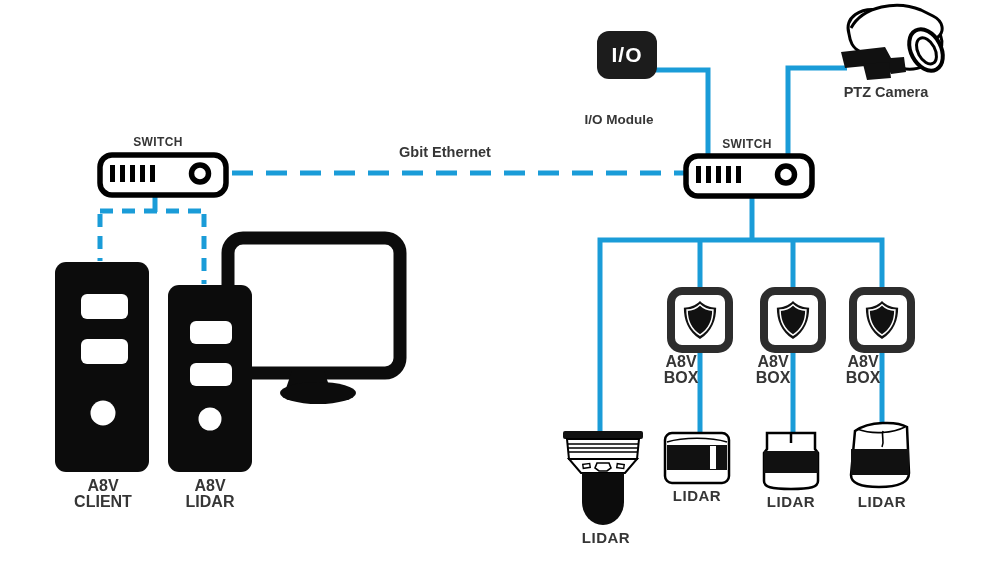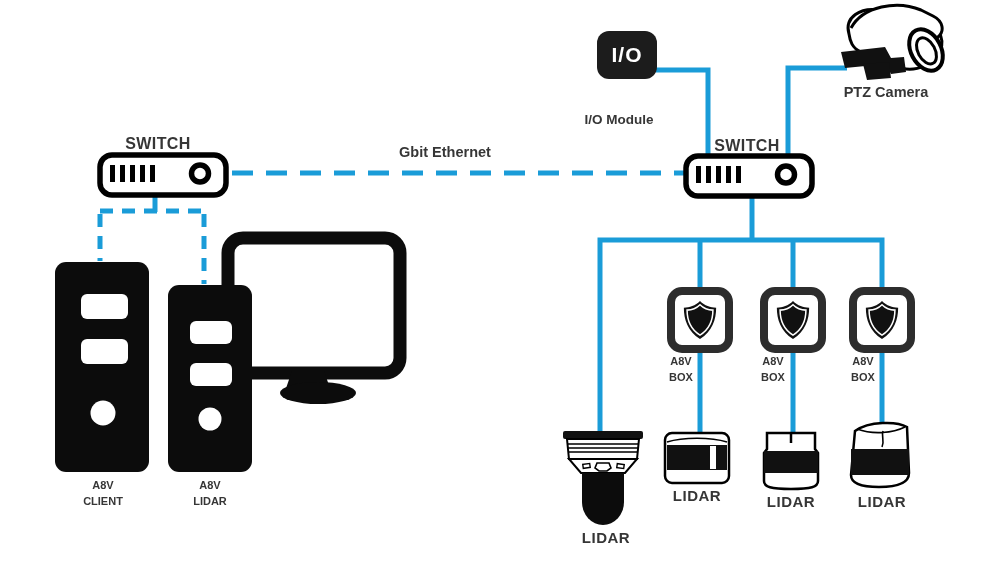--- a/index.html
+++ b/index.html
@@ -1,23 +1,23 @@
 <!DOCTYPE html>
 <html><head>
 <meta charset="utf-8">
 <style>
   html,body{margin:0;padding:0;background:#fff;}
   #canvas{position:relative;width:991px;height:578px;background:#ffffff;overflow:hidden;
           font-family:"Liberation Sans",sans-serif;}
   .lbl{position:absolute;transform:translateX(-50%);text-align:center;color:#363636;
        font-weight:bold;white-space:pre;z-index:6;}
-  .lbl-sm{font-size:16px;letter-spacing:.4px;}
+  .lbl-sm{font-size:12px;letter-spacing:.4px;}
   .lbl-md{font-size:13.5px;}
   .lbl-lg{font-size:14.5px;}
-  .lbl-2l{font-size:11px;line-height:15.5px;}
+  .lbl-2l{font-size:16px;line-height:15.5px;}
   .lidar-lbl{font-size:15px;letter-spacing:.5px;}
   #wires{position:absolute;left:0;top:0;z-index:1;}
   .dev{position:absolute;z-index:3;}
   .monitor{z-index:2;}
   .iobox{position:absolute;width:60px;height:48px;background:#1c1c1c;border-radius:12px;
          display:flex;align-items:center;justify-content:center;z-index:3;}
   .iobox span{color:#fff;font-weight:bold;font-size:21px;letter-spacing:1px;
               font-family:"Liberation Sans",sans-serif;text-align:right;}
   .shieldbox{position:absolute;width:50px;height:50px;background:#fff;border:8px solid #2d2d2d;
              border-radius:15px;display:flex;align-items:center;justify-content:center;z-index:3;}

